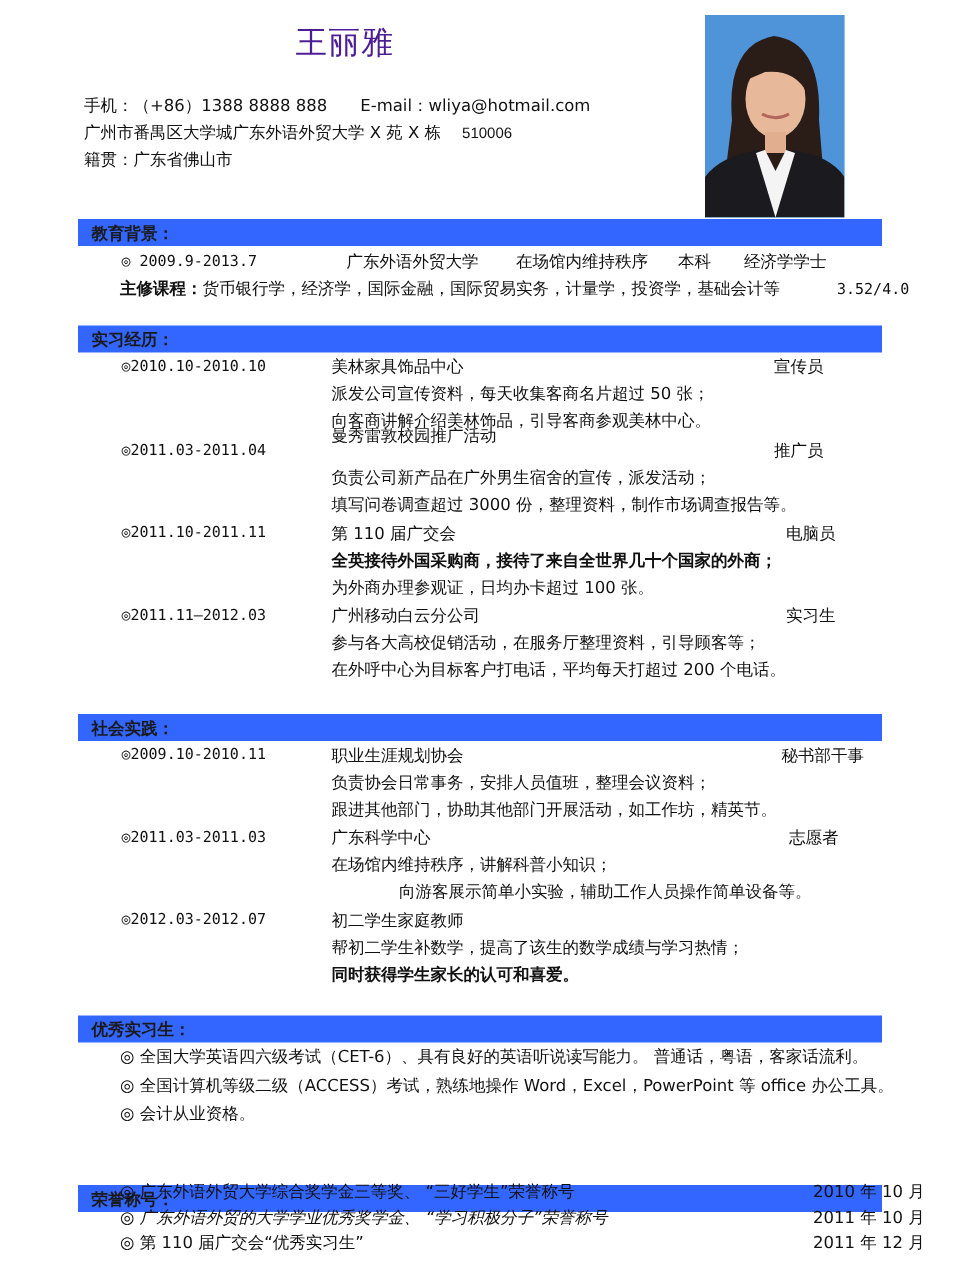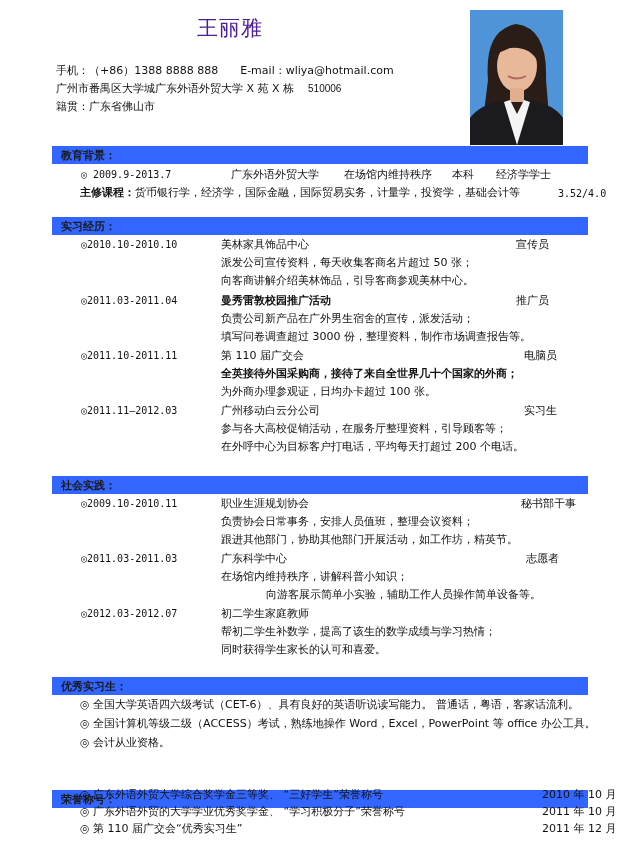--- a/index.html
+++ b/index.html
@@ -63,21 +63,21 @@
     <span>实习经历：</span>
   </div>
 
 <div class="row mono date" style="top:238px;">◎2010.10-2010.10</div>
 <div class="row org" style="top:238px;">美林家具饰品中心</div>
 <div class="row role" style="top:238px;">宣传员</div>
 <div class="row desc" style="top:256px;">派发公司宣传资料，每天收集客商名片超过 50 张；</div>
 <div class="row desc" style="top:274px;">向客商讲解介绍美林饰品，引导客商参观美林中心。</div>
 
 <div class="row mono date" style="top:294px;">◎2011.03-2011.04</div>
-<div class="row org" style="top:294px;font-weight:bold;">曼秀雷敦校园推广活动</div>
+<div class="row org" style="top:284px;">曼秀雷敦校园推广活动</div>
 <div class="row role" style="top:294px;">推广员</div>
 <div class="row desc" style="top:312px;">负责公司新产品在广外男生宿舍的宣传，派发活动；</div>
 <div class="row desc" style="top:330px;">填写问卷调查超过 3000 份，整理资料，制作市场调查报告等。</div>
 
 <div class="row mono date" style="top:349px;">◎2011.10-2011.11</div>
 <div class="row org" style="top:349px;">第 110 届广交会</div>
 <div class="row role" style="top:349px; left:500px;">电脑员</div>
 <div class="row desc b" style="top:367px;">全英接待外国采购商，接待了来自全世界几十个国家的外商；</div>
 <div class="row desc" style="top:385px;">为外商办理参观证，日均办卡超过 100 张。</div>
 
@@ -99,30 +99,30 @@
 
 <div class="row mono date" style="top:552px;">◎2011.03-2011.03</div>
 <div class="row org" style="top:552px;">广东科学中心</div>
 <div class="row role" style="top:552px; left:502px;">志愿者</div>
 <div class="row desc" style="top:570px;">在场馆内维持秩序，讲解科普小知识；</div>
 <div class="row desc" style="top:588px;padding-left:45px;">向游客展示简单小实验，辅助工作人员操作简单设备等。</div>
 
 <div class="row mono date" style="top:607px;">◎2012.03-2012.07</div>
 <div class="row org" style="top:607px;">初二学生家庭教师</div>
 <div class="row desc" style="top:625px;">帮初二学生补数学，提高了该生的数学成绩与学习热情；</div>
-<div class="row desc" style="top:643px;">同时获得学生家长的认可和喜爱。</div>
+<div class="row desc" style="top:643px;font-weight:bold;">同时获得学生家长的认可和喜爱。</div>
 
 <div class="bar" style="top:677px;">
     <span>优秀实习生：</span>
   </div>
 <div class="row" style="top:698px; left:56px;">◎  全国大学英语四六级考试（CET-6）、具有良好的英语听说读写能力。   普通话，粤语，客家话流利。</div>
 <div class="row" style="top:717px; left:56px;">◎  全国计算机等级二级（ACCESS）考试，熟练地操作 Word，Excel，PowerPoint 等 office 办公工具。</div>
 <div class="row" style="top:736px; left:56px;">◎  会计从业资格。</div>
 
 <div class="bar" style="top:790px;">
     <span>荣誉称号：</span>
   </div>
 <div class="row" style="top:788px; left:56px;">◎  广东外语外贸大学综合奖学金三等奖、  “三好学生”荣誉称号</div>
 <div class="row" style="top:788px; left:518px;">2010 年 10 月</div>
-<div class="row" style="top:805px; left:56px;">◎  广东外语外贸的大学学业优秀奖学金、  “学习积极分子”荣誉称号</div>
+<div class="row" style="top:805px; left:56px;font-style:italic;">◎  广东外语外贸的大学学业优秀奖学金、  “学习积极分子”荣誉称号</div>
 <div class="row" style="top:805px; left:518px;">2011 年 10 月</div>
 <div class="row" style="top:822px; left:56px;">◎  第 110 届广交会“优秀实习生”</div>
 <div class="row" style="top:822px; left:518px;">2011 年 12 月</div>
 
 </body></html>

